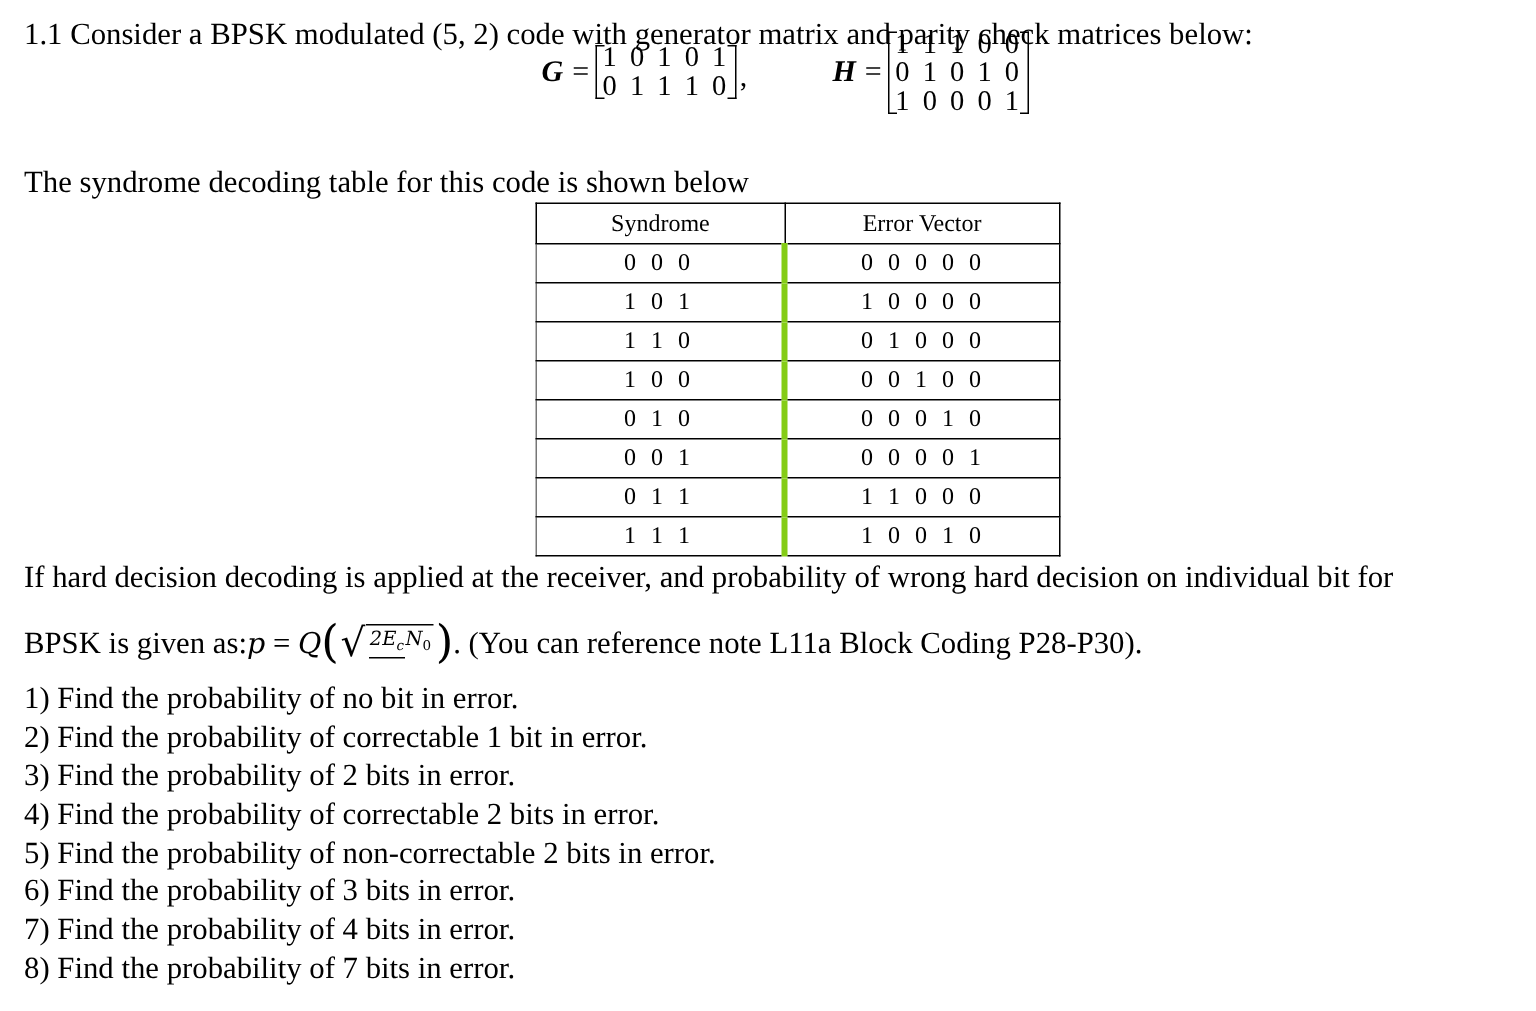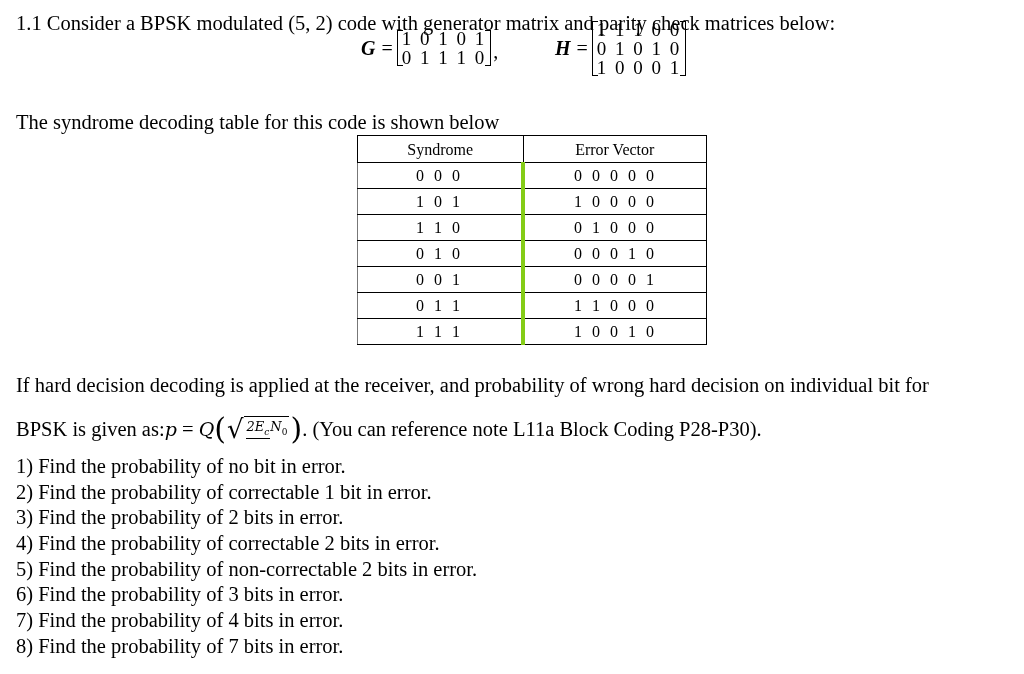--- a/index.html
+++ b/index.html
@@ -95,20 +95,24 @@
     </tr>
     <tr>
       <td class="c1 digits">1 0 1</td>
       <td class="c2 digits">1 0 0 0 0</td>
     </tr>
     <tr>
       <td class="c1 digits">1 1 0</td>
       <td class="c2 digits">0 1 0 0 0</td>
     </tr>
     <tr>
+      <td class="c1 digits">1 0 0</td>
+      <td class="c2 digits">0 0 1 0 0</td>
+    </tr>
+    <tr>
       <td class="c1 digits">0 1 0</td>
       <td class="c2 digits">0 0 0 1 0</td>
     </tr>
     <tr>
       <td class="c1 digits">0 0 1</td>
       <td class="c2 digits">0 0 0 0 1</td>
     </tr>
     <tr>
       <td class="c1 digits">0 1 1</td>
       <td class="c2 digits">1 1 0 0 0</td>

